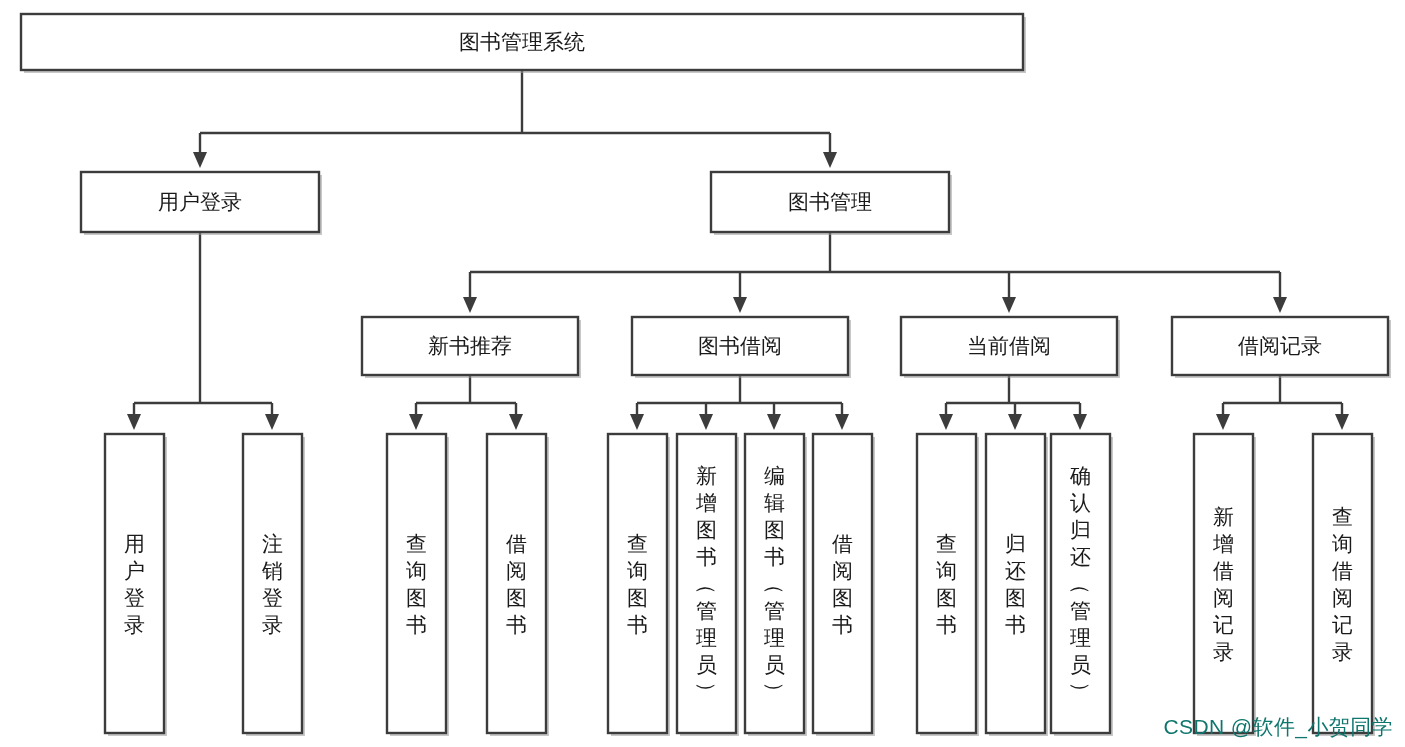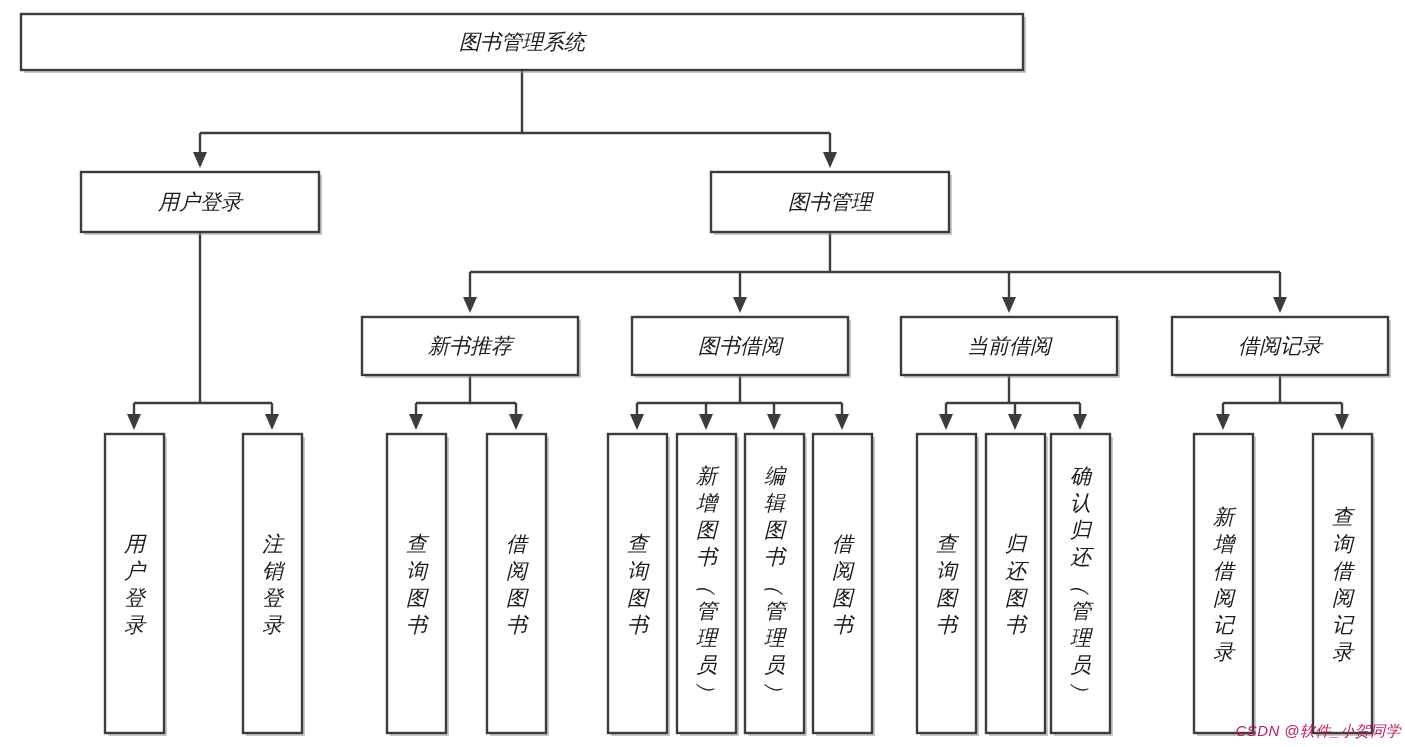--- a/index.html
+++ b/index.html
@@ -9,21 +9,20 @@
   }
   body {
     font-family: "Liberation Sans", "DejaVu Sans", sans-serif;
   }
   #stage {
     position: relative;
     width: 1405px;
     height: 747px;
     background: #ffffff;
     overflow: hidden;
-    font-style: italic;
   }
   #diagram-svg {
     position: absolute;
     left: 0;
     top: 0;
     width: 1405px;
     height: 747px;
   }
   .node-box {
     fill: #ffffff;
@@ -52,25 +51,25 @@
     dominant-baseline: middle;
   }
   .node-label-v-char {
     font-family: "Liberation Sans", "DejaVu Sans", sans-serif;
     font-size: 21px;
     fill: #1a1a1a;
     text-anchor: middle;
   }
   .watermark {
     position: absolute;
-    right: 4px;
+    right: 12px;
     bottom: 6px;
     font-family: "Liberation Sans", "DejaVu Sans", sans-serif;
-    font-size: 15px;
-    color: #be185d;
+    font-size: 21px;
+    color: #0f766e;
     white-space: nowrap;
     letter-spacing: 0.4px;
     user-select: none;
   }
 </style>
 </head>
 <body>
 
 <div id="stage">
   <svg id="diagram-svg" viewBox="0 0 1405 747" preserveAspectRatio="none">

